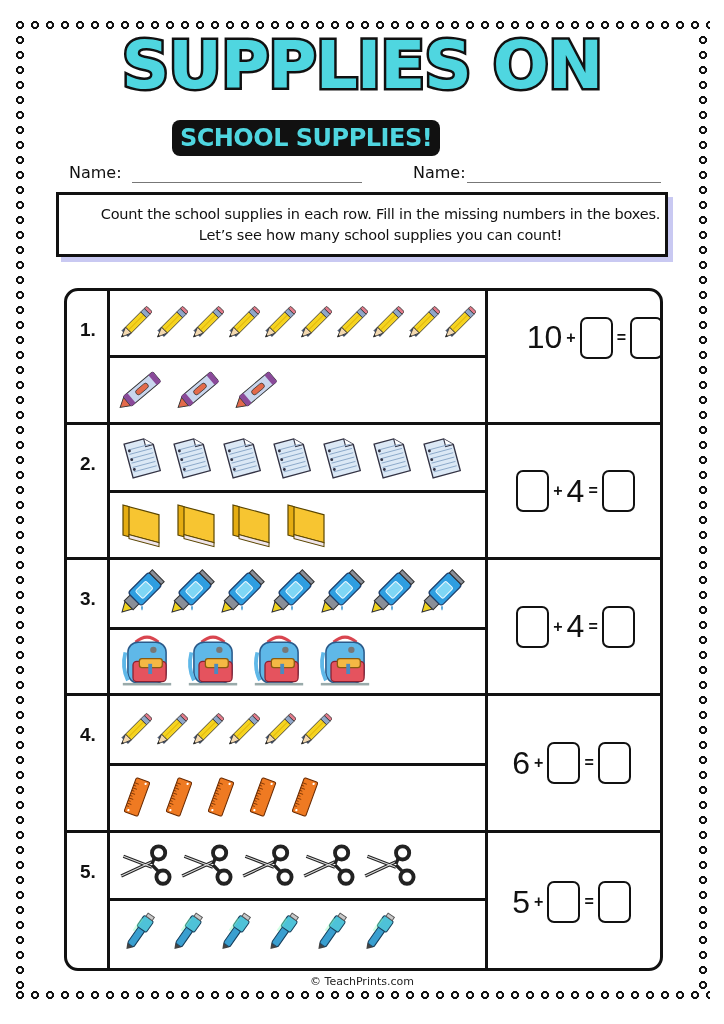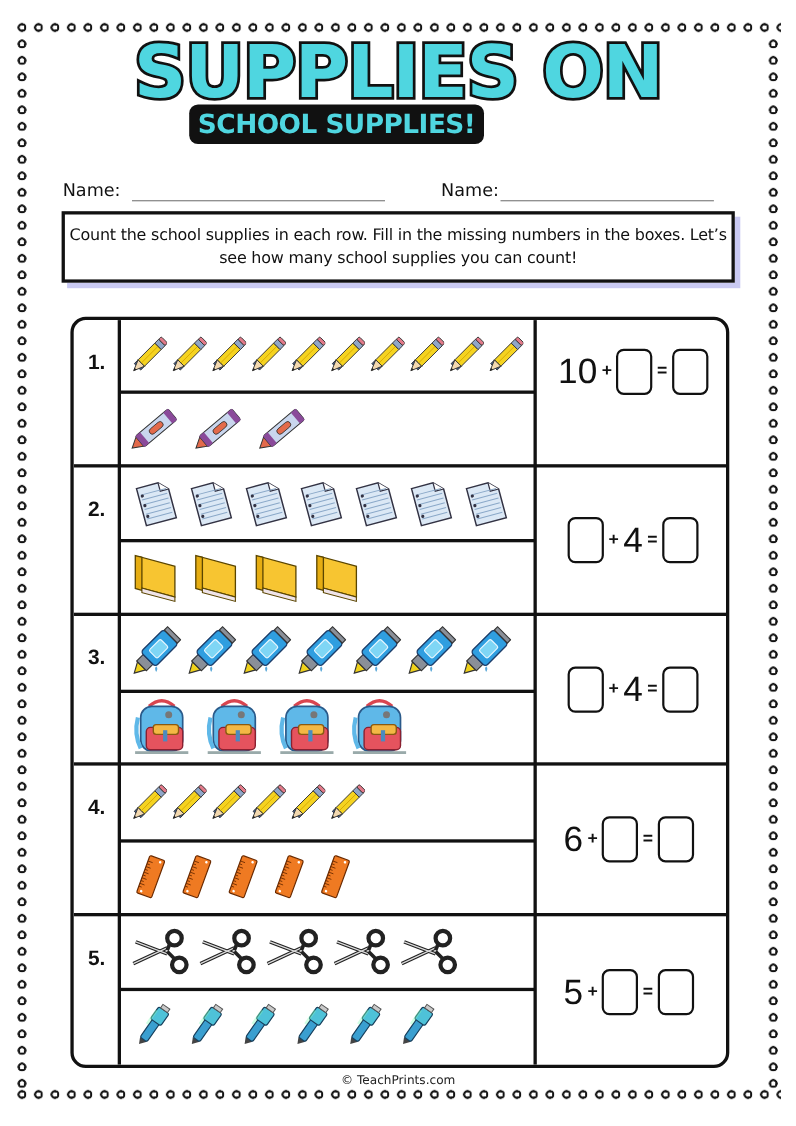--- a/index.html
+++ b/index.html
@@ -11,36 +11,36 @@
       background-size: 15px 12px; background-repeat: repeat-x; }
     .dots-v { position: absolute; top: 34px; width: 12px; height: 956px;
       background-image: radial-gradient(circle at 6px 6px, #fff 0 2px, #111 2.2px 3.8px, transparent 4.2px);
       background-size: 12px 15px; background-repeat: repeat-y; }
 
     .title { position: absolute; left: 0; width: 724px; top: 26px; text-align: center;
       font-family: "DejaVu Sans", sans-serif; font-weight: bold; font-size: 66px; letter-spacing: -1px;
       color: #4fd6e0; line-height: 80px;
       -webkit-text-stroke: 5px #111; paint-order: stroke fill;
       text-shadow: 0 0 0 #111; }
-    .subtitle-wrap { position: absolute; top: 95px; left: 0; width: 612px; text-align: center; }
+    .subtitle-wrap { position: absolute; top: 120px; left: 0; width: 612px; text-align: center; }
     .subtitle { display: inline-block; background: #111; border-radius: 8px; padding: 0 8px;
       font-family: "DejaVu Sans", sans-serif; font-weight: bold; font-size: 24px; line-height: 36px;
       color: #4fd6e0; letter-spacing: -0.5px; }
 
-    .name-row { position: absolute; top: 163px; left: 57px; width: 592px; height: 24px;
+    .name-row { position: absolute; top: 163px; left: 69px; width: 592px; height: 24px;
       font-family: "DejaVu Sans", sans-serif; font-size: 16px; }
     .name-label { position: absolute; left: 0; top: 0; }
     .name-line { position: absolute; left: 63px; top: 19px; width: 230px; border-bottom: 1.5px solid #777; }
     .date-label { position: absolute; left: 344px; top: 0; }
     .date-line { position: absolute; left: 398px; top: 19px; width: 194px; border-bottom: 1.5px solid #777; }
 
     .instructions { position: absolute; left: 56px; top: 192px; width: 612px; height: 65px;
       border: 3px solid #111; background: #fff; box-shadow: 5px 5px 0 #c9c9f2;
       font-family: "DejaVu Sans", sans-serif; font-size: 14.5px; line-height: 21px;
-      text-align: center; padding-top: 9px; letter-spacing: -0.2px; }
+      text-align: center; padding-top: 9px; letter-spacing: -0.2px; padding-left: 37px; }
 
     .table { position: absolute; left: 64px; top: 288px; width: 599px; height: 683px;
       border: 3px solid #111; border-radius: 14px; overflow: hidden; }
     .vline { position: absolute; top: 0; bottom: 0; width: 3px; background: #111; }
     .problem { position: absolute; left: 0; right: 0; }
     .problem-sep { position: absolute; left: 0; right: 0; height: 3px; background: #111; }
     .half-sep { position: absolute; left: 43px; width: 376px; height: 2.5px; background: #111; }
     .num { position: absolute; left: 13px; font-family: "Liberation Sans", sans-serif; font-size: 19px; font-weight: bold; }
     .strip { position: absolute; left: 52px; display: flex; align-items: center; gap: 5px; height: 60px; }
 
@@ -227,21 +227,21 @@
       <svg class="item" width="46" height="52">
           <use href="#crayon"></use>
         </svg>
       <svg class="item" width="46" height="52">
           <use href="#crayon"></use>
         </svg>
       <svg class="item" width="46" height="52">
           <use href="#crayon"></use>
         </svg>
     </div>
-    <div class="eq" style="top:0; height:93px;">
+    <div class="eq" style="top:0; height:93px;justify-content:flex-end;">
       <span class="n">10</span>
       <span class="op">+</span>
       <span class="box"></span>
       <span class="op">=</span>
       <span class="box"></span>
     </div>
   </div>
   <div class="problem-sep" style="top:131px;"></div>
 
   <div class="problem" style="top:134px; height:132px;">

